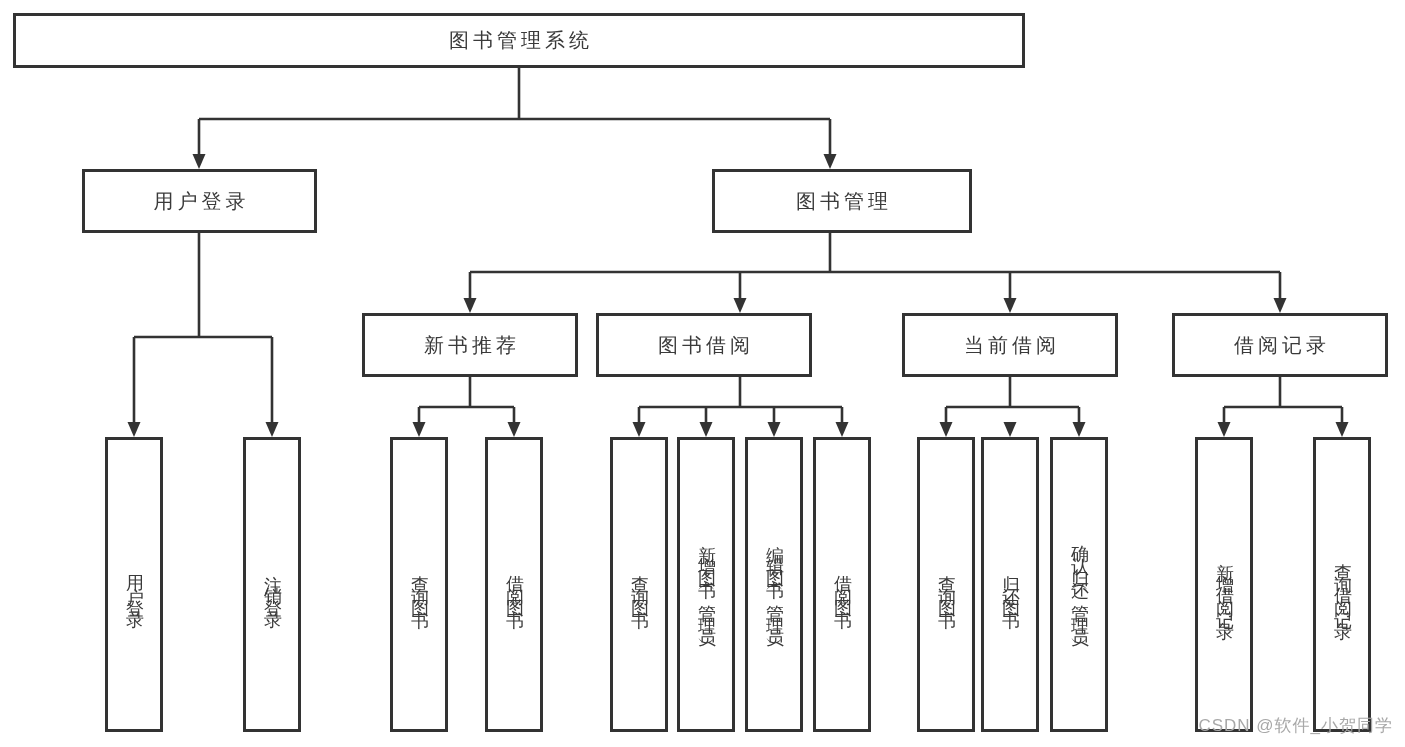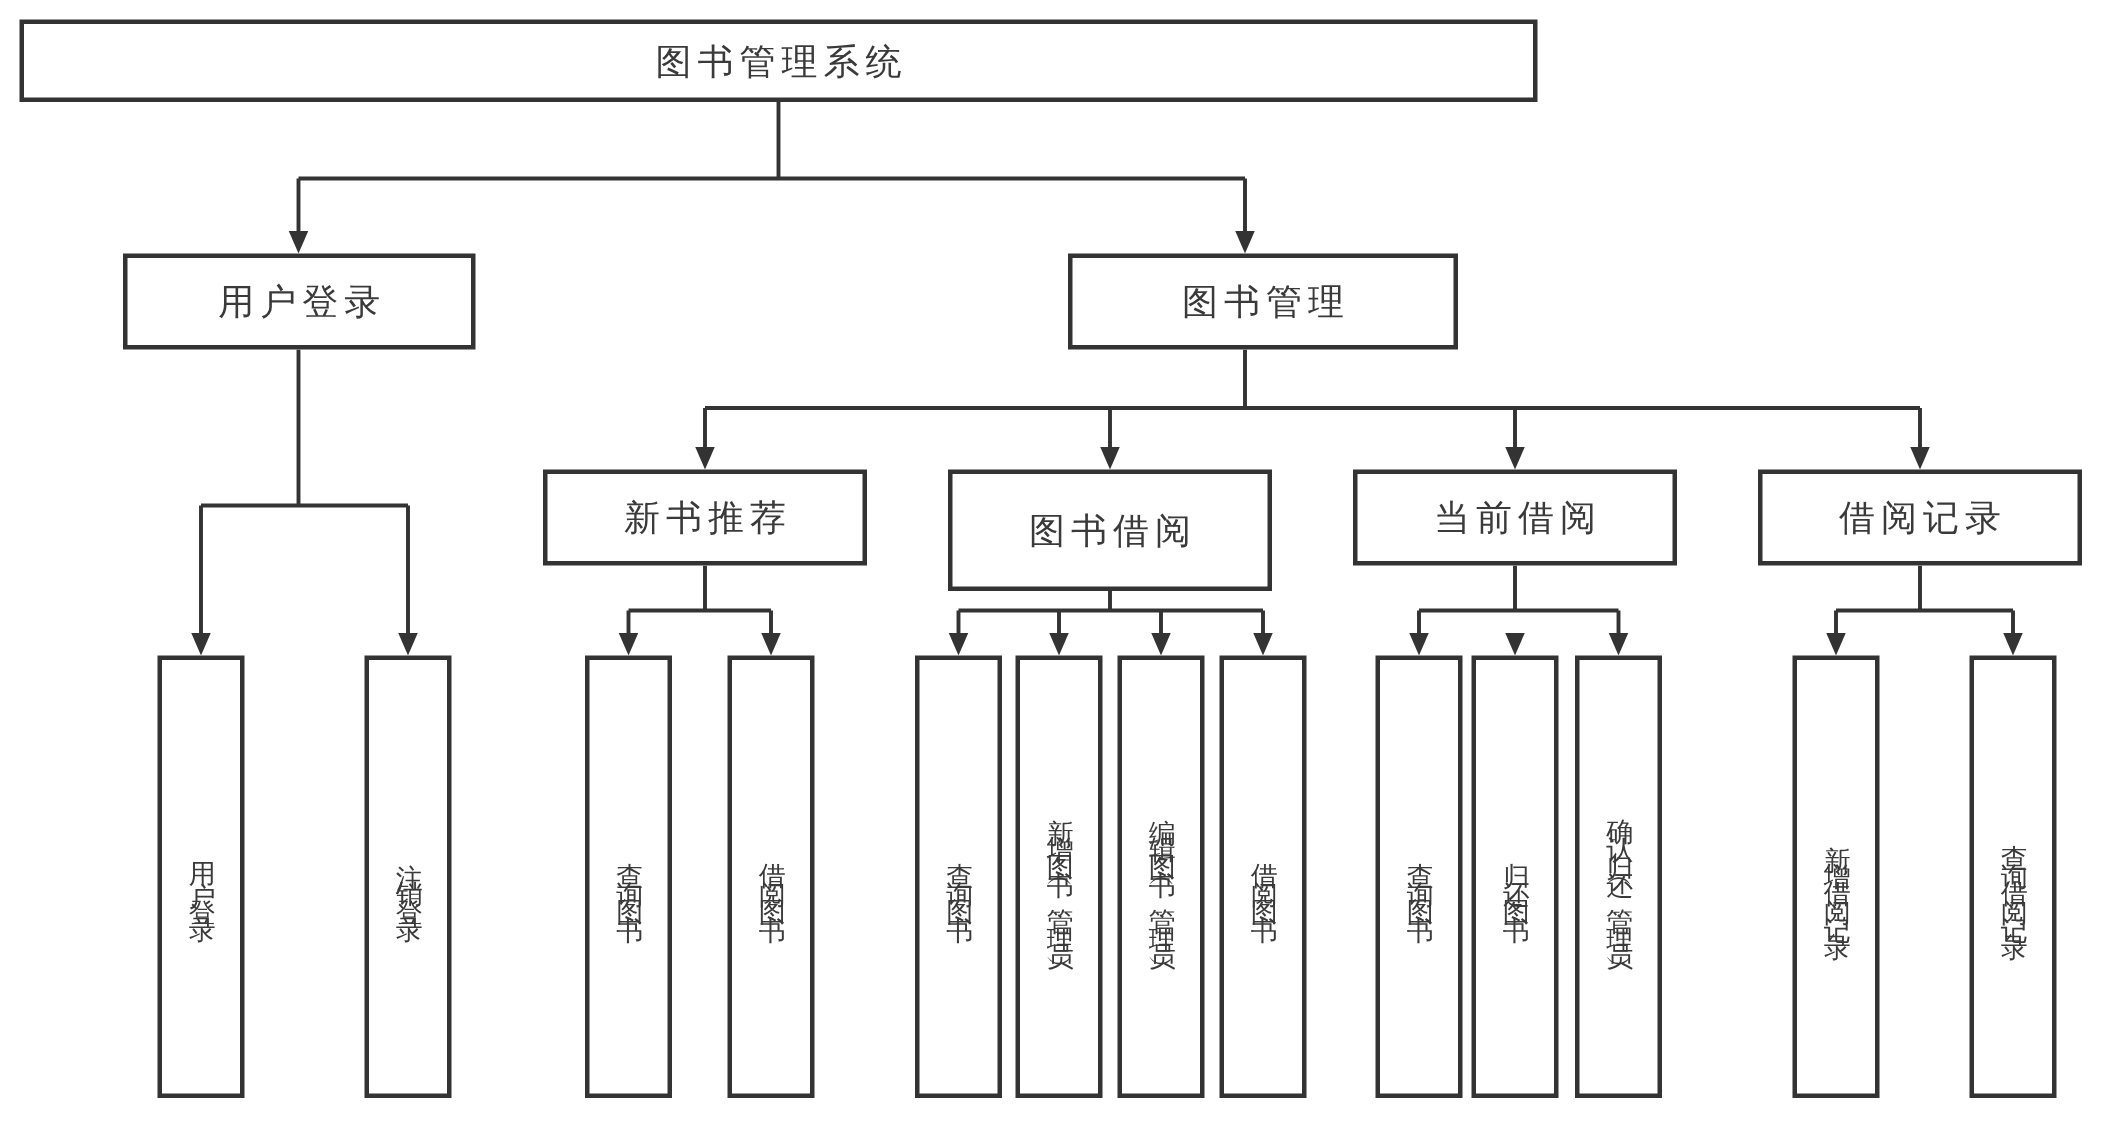--- a/index.html
+++ b/index.html
@@ -27,21 +27,21 @@
   }
   .node{
     position:absolute;z-index:1;
     box-sizing:border-box;
     background:var(--background);
     border:3px solid var(--line);
     display:flex;align-items:center;justify-content:center;
     color:var(--text);
   }
   .box-h{
-    font-size:24px;
+    font-size:20px;
     letter-spacing:4px;
     text-indent:4px;
     white-space:nowrap;
   }
   .leaf{
     width:58px;height:295px;
     font-size:18px;
   }
   .vlbl{
     writing-mode:vertical-rl;
@@ -106,21 +106,21 @@
   <div class="node box-h" style="left:82px;top:169px;width:235px;height:64px">
     <span>用户登录</span>
   </div>
   <div class="node box-h" style="left:712px;top:169px;width:260px;height:64px">
     <span>图书管理</span>
   </div>
 
   <div class="node box-h" style="left:362px;top:313px;width:216px;height:64px">
     <span>新书推荐</span>
   </div>
-  <div class="node box-h" style="left:632px;top:313px;width:216px;height:81px">
+  <div class="node box-h" style="left:596px;top:313px;width:216px;height:64px">
     <span>图书借阅</span>
   </div>
   <div class="node box-h" style="left:1172px;top:313px;width:216px;height:64px">
     <span>借阅记录</span>
   </div>
   <div class="node box-h" style="left:902px;top:313px;width:216px;height:64px">
     <span>当前借阅</span>
   </div>
 
   <div class="node leaf" style="left:105px;top:437px">
@@ -160,14 +160,15 @@
     <span class="vlbl">确认归还（管理员）</span>
   </div>
 
   <div class="node leaf" style="left:1195px;top:437px">
     <span class="vlbl">新增借阅记录</span>
   </div>
   <div class="node leaf" style="left:1313px;top:437px">
     <span class="vlbl">查询借阅记录</span>
   </div>
 
+  <div class="watermark">CSDN @软件_小贺同学</div>
 
 </div>
 
 </body></html>

